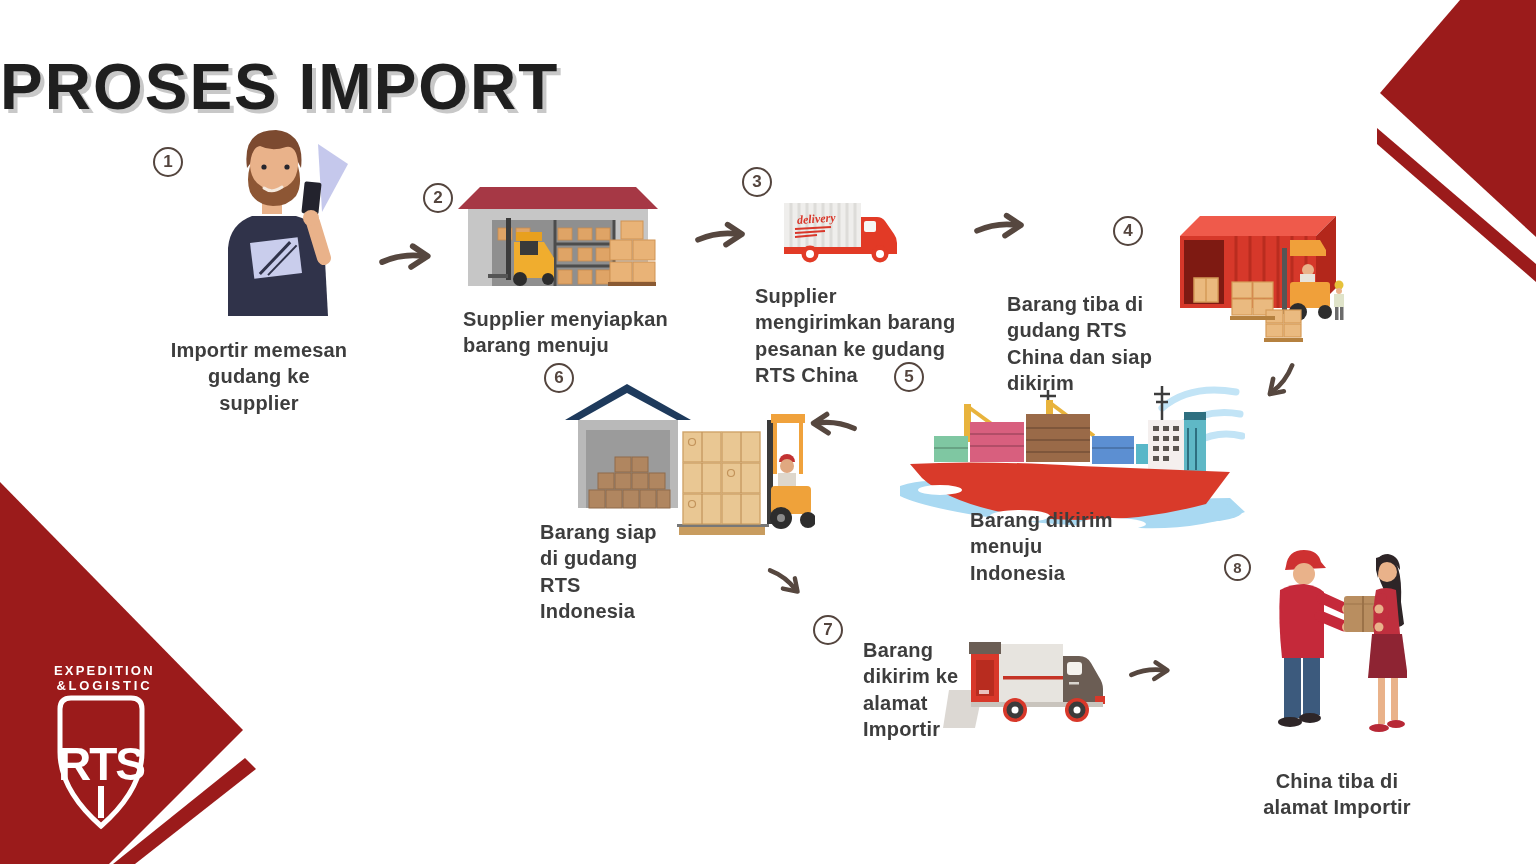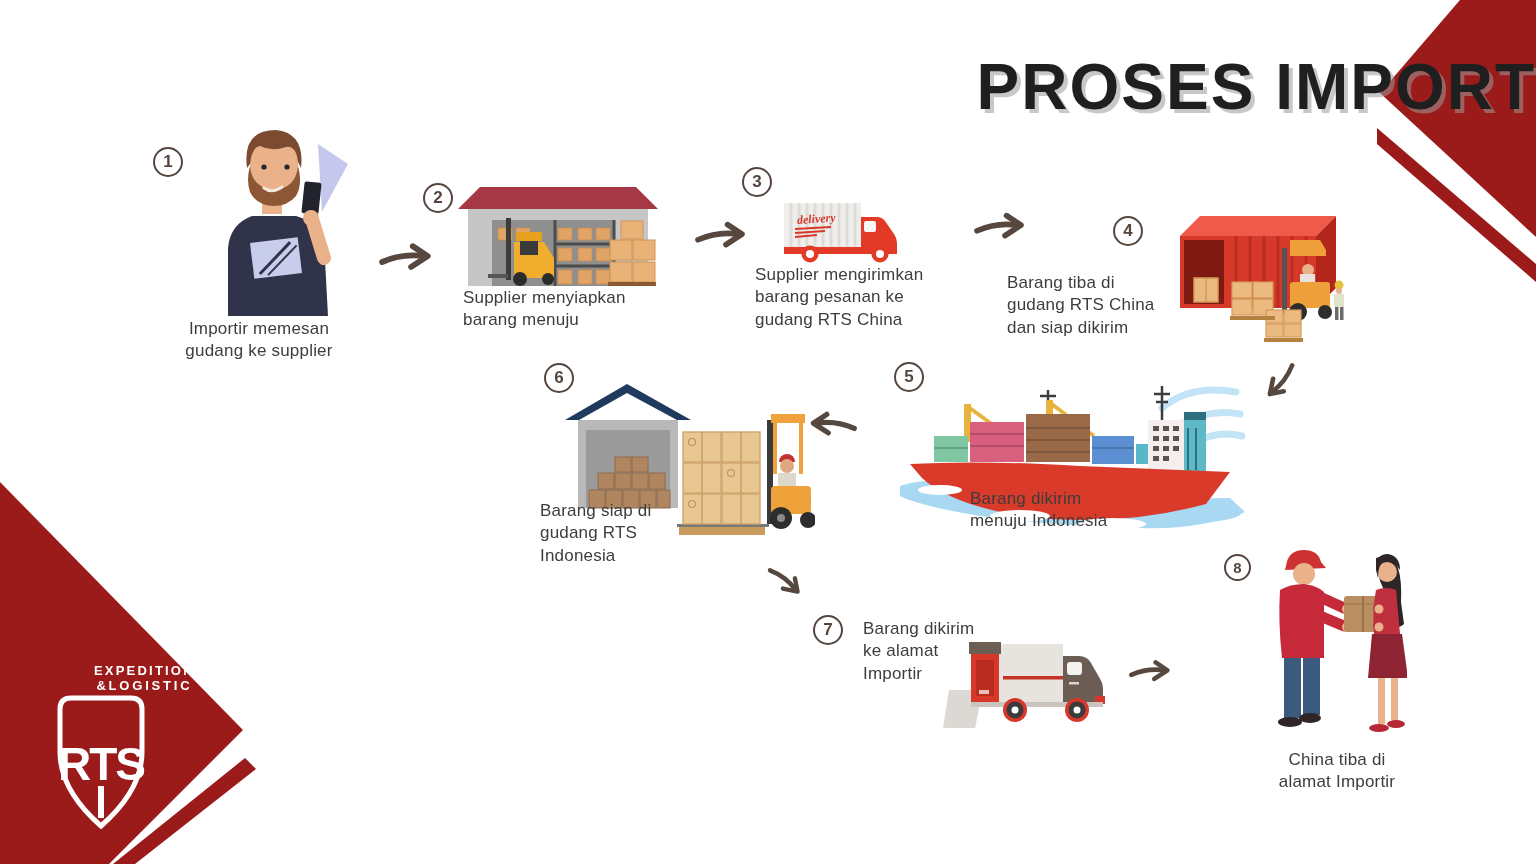--- a/index.html
+++ b/index.html
@@ -13,40 +13,39 @@
   .decor-tr{left:1374px;top:0;width:162px;height:240px;
     clip-path:polygon(6px 93px,86px 0,162px 0,162px 237px);}
   .decor-tr-stripe{left:1372px;top:120px;width:164px;height:170px;
     clip-path:polygon(5px 8px,164px 144px,164px 162px,5px 24px);}
   .decor-bl{left:0;top:478px;width:250px;height:386px;
     clip-path:polygon(0 4px,243px 252px,109px 386px,0 386px);}
   .decor-bl-stripe{left:100px;top:752px;width:160px;height:112px;
     clip-path:polygon(145px 6px,156px 17px,35px 112px,13px 112px);}
   
   .title{
-    position:absolute;left:0;right:0;top:50px;text-align:right;
+    position:absolute;left:0;right:0;top:50px;text-align:left;
     font-size:64px;font-weight:800;letter-spacing:2px;color:#1f1f1f;
     text-shadow:4px 4px 0 rgba(155,155,155,.55);
-    padding-left:8px;
   }
   
   .badge{
     position:absolute;width:30px;height:30px;border-radius:50%;
     border:2.5px solid #54453e;color:#54453e;background:#fff;
     display:flex;align-items:center;justify-content:center;
     font-size:17px;font-weight:600;box-sizing:border-box;
   }
   
   .caption{
-    position:absolute;color:#3d3d3d;font-size:17px;font-weight:400;
-    line-height:1.32;letter-spacing:.2px;
+    position:absolute;color:#3d3d3d;font-size:20px;font-weight:700;
+    line-height:1.32;letter-spacing:.2px;margin-top:19px;
   }
   .caption.center{text-align:center;}
   
-  .logo-tagline{position:absolute;left:54px;top:663px;color:#fff;font-weight:700;margin-left:40px;}
+  .logo-tagline{position:absolute;left:54px;top:663px;color:#fff;font-weight:700;}
   .logo-tagline .l1{font-size:13px;letter-spacing:2.2px;}
   .logo-tagline .l2{font-size:13px;letter-spacing:2.8px;text-align:center;}
   svg{position:absolute;display:block;}
 </style>
 </head>
 <body>
 
 <div class="decor decor-tr"></div>
 <div class="decor decor-tr-stripe"></div>
 <div class="decor decor-bl"></div>

